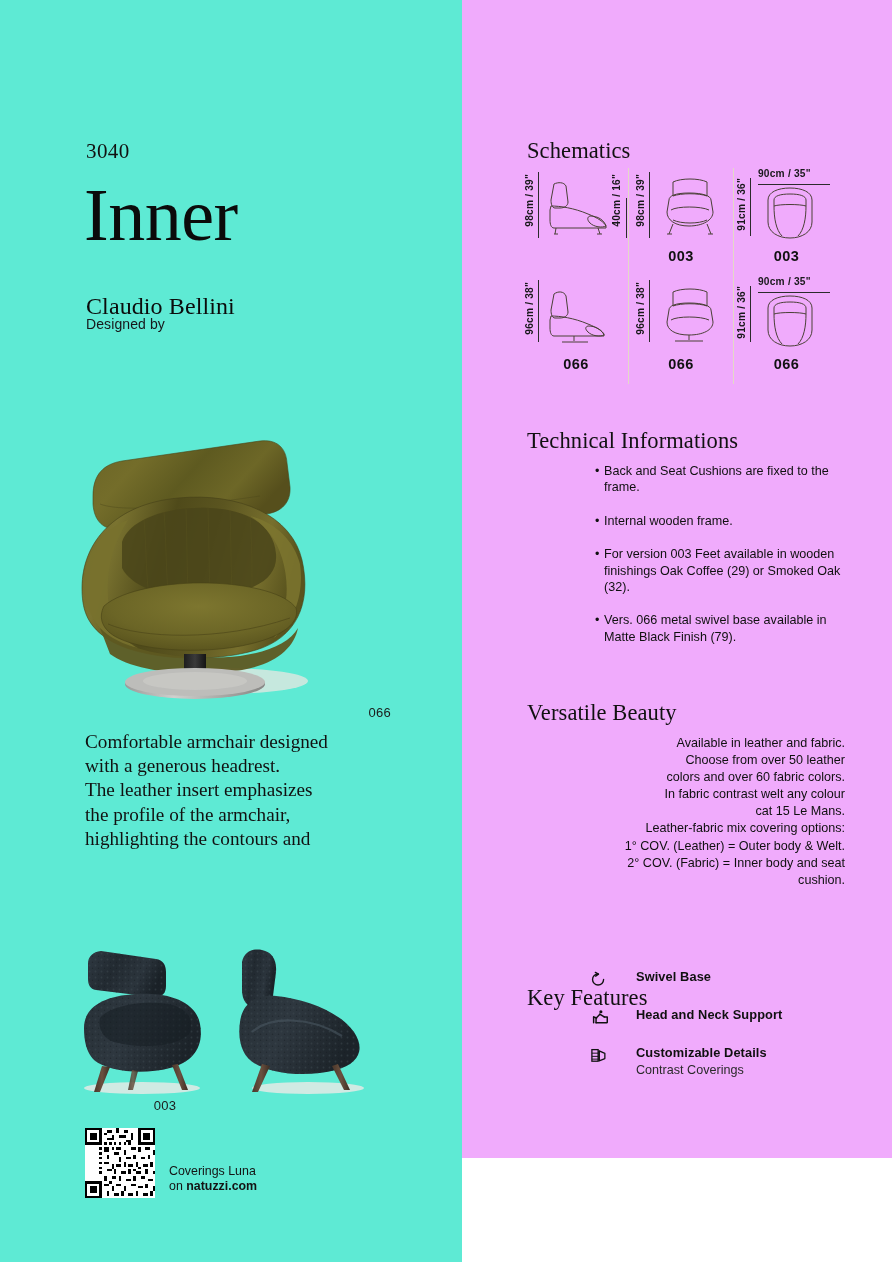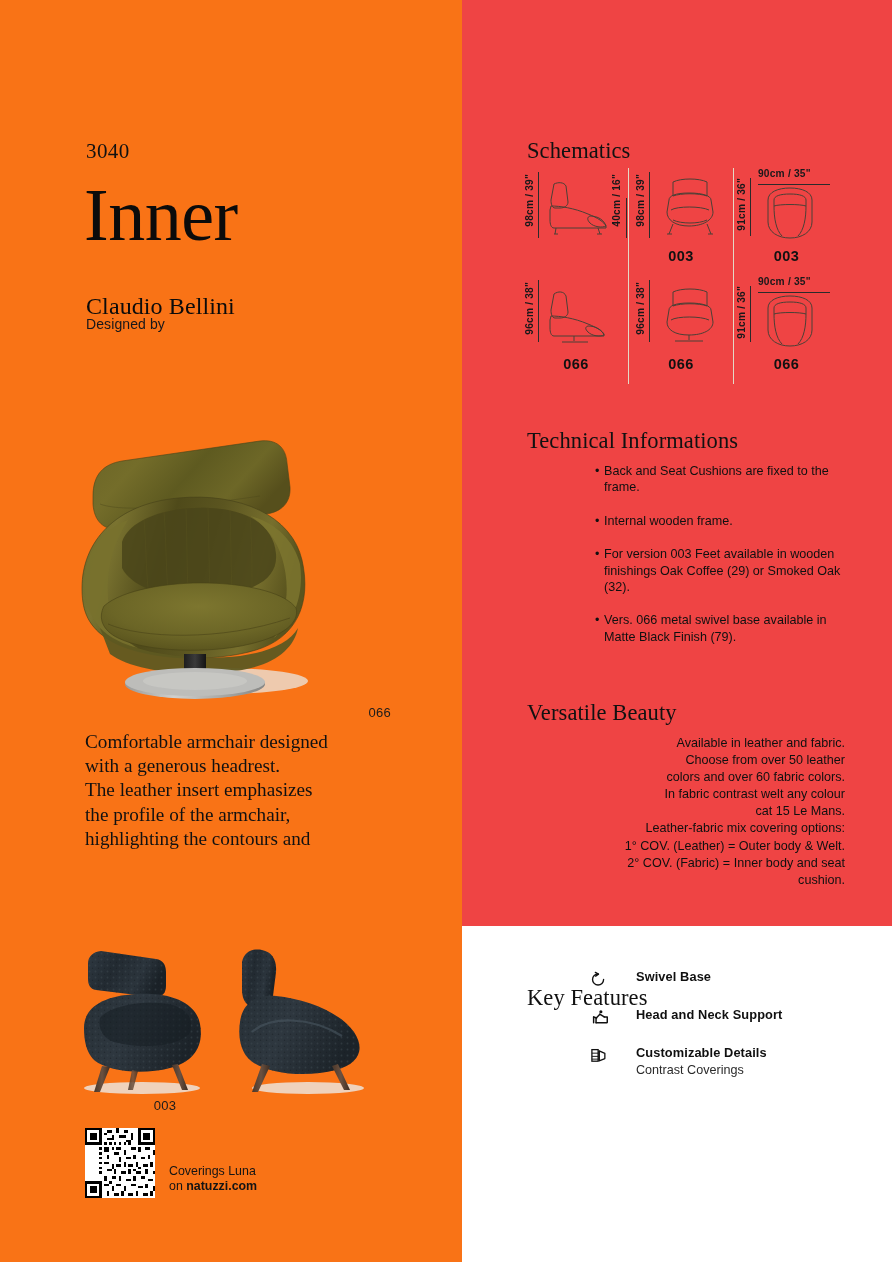--- a/index.html
+++ b/index.html
@@ -17,21 +17,21 @@
   }
   .page {
     position: absolute;
     inset: 0;
     display: flex;
   }
   
   .left-panel {
     width: 462px;
     height: 1262px;
-    background: #f97316;
+    background: #5eead4;
     position: relative;
     flex: 0 0 462px;
   }
   .product-code {
     position: absolute;
     left: 86px;
     top: 139px;
     font-family: "Liberation Serif", serif;
     font-size: 21px;
     letter-spacing: 0.4px;
@@ -134,22 +134,22 @@
     color: #141414;
     padding-bottom: 4px;
   }
   .qr-caption .line1 { display: block; }
   .qr-caption .line2 { display: block; }
   .qr-caption .site { font-weight: bold; }
 
   
   .right-panel {
     width: 430px;
-    height: 926px;
-    background: #ef4444;
+    height: 1158px;
+    background: #f0abfc;
     position: relative;
     flex: 0 0 430px;
   }
   .section-heading {
     font-family: "Liberation Serif", serif;
     font-size: 22.5px;
     color: #111111;
     letter-spacing: 0.1px;
     font-weight: 400;
   }

